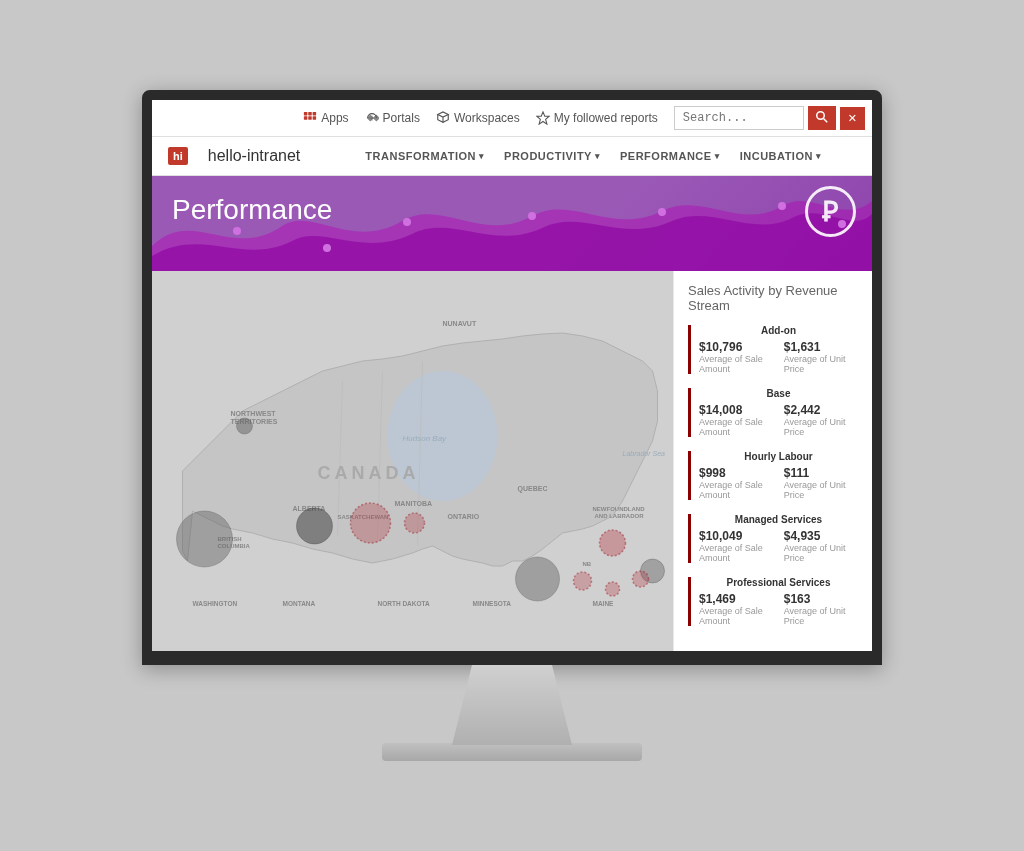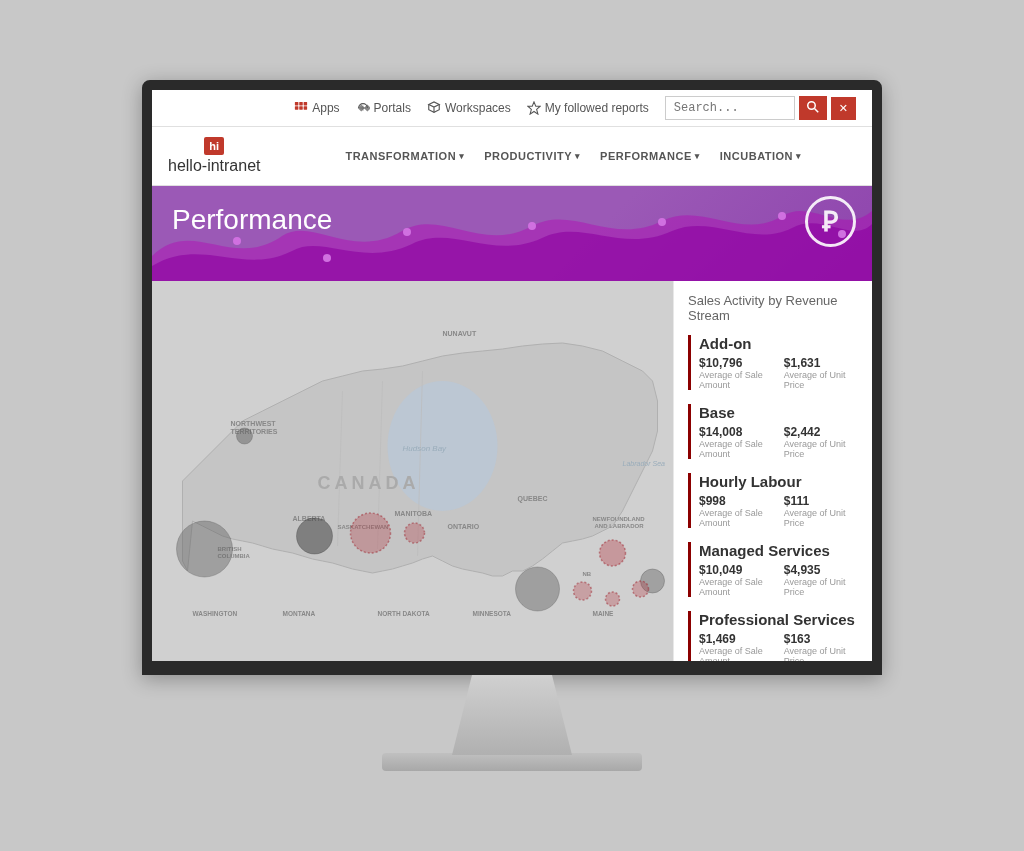--- a/index.html
+++ b/index.html
@@ -43,21 +43,21 @@
       margin-top: -2px;
     }
 
     
     .top-nav {
       background: #fff;
       border-bottom: 1px solid #e0e0e0;
       display: flex;
       align-items: center;
       justify-content: flex-end;
-      padding: 6px 16px;
+      padding: 6px 7px;
       gap: 16px;
       font-size: 12px;
       color: #555;
     }
 
     .top-nav-item {
       display: flex;
       align-items: center;
       gap: 4px;
       cursor: pointer;
@@ -111,23 +111,22 @@
       display: flex;
       align-items: center;
       padding: 10px 16px;
       border-bottom: 1px solid #e0e0e0;
       gap: 30px;
     }
 
     .logo-area {
       display: flex;
       align-items: center;
-      gap: 2px;
+      gap: 20px;
       flex-shrink: 0;
-      flex-direction: column;
     }
 
     .logo-icon {
       background: #c0392b;
       color: #fff;
       font-size: 11px;
       font-weight: bold;
       padding: 3px 5px;
       border-radius: 2px;
     }
@@ -227,24 +226,25 @@
       font-weight: normal;
     }
 
     .sales-item {
       border-left: 3px solid #8B0000;
       padding-left: 8px;
       margin-bottom: 14px;
     }
 
     .sales-item-name {
-      font-size: 15px;
+      font-size: 10px;
       font-weight: bold;
       color: #333;
       margin-bottom: 4px;
+      text-align: center;
     }
 
     .sales-metrics {
       display: flex;
     }
 
     .sales-metric {
       display: flex;
       flex-direction: column;
     }

